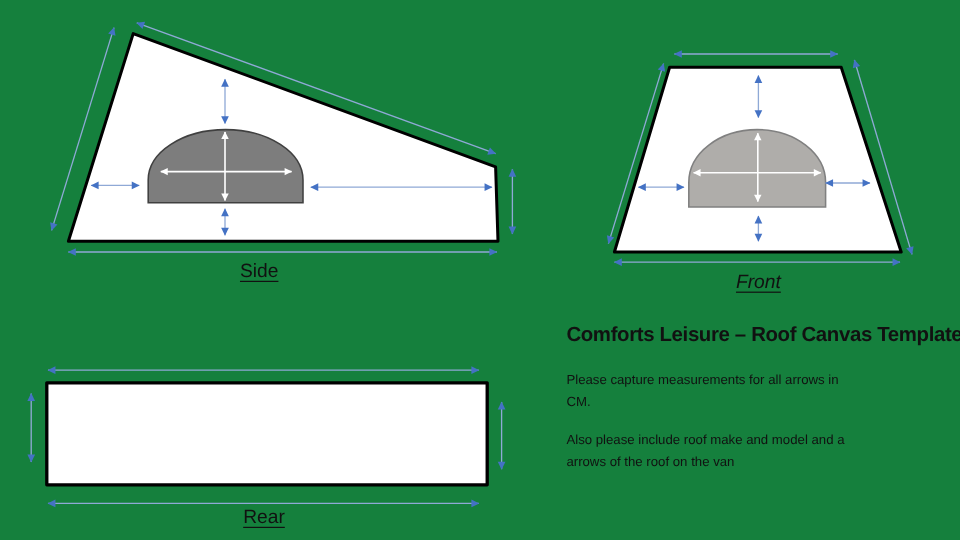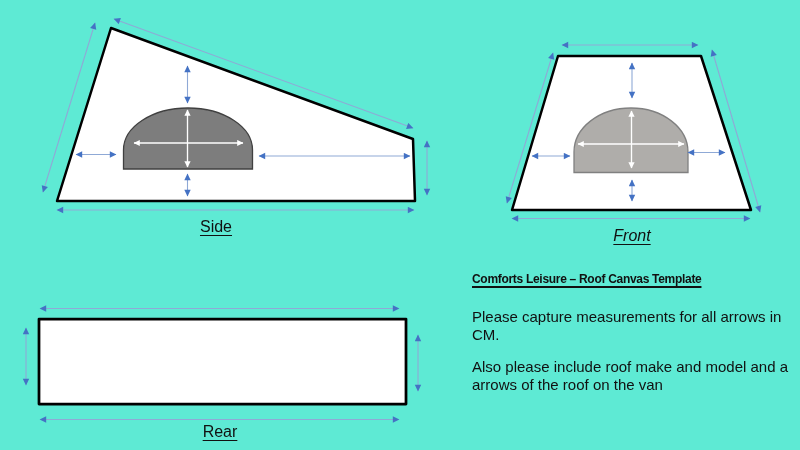--- a/index.html
+++ b/index.html
@@ -1,36 +1,36 @@
 <!DOCTYPE html>
 <html><head>
 <meta charset="utf-8">
 <style>
   html,body{margin:0;padding:0;background:#e8e8e8;}
   .slide{
-    position:relative;width:800px;height:450px;background:#5eead4;overflow:hidden;
+    position:relative;width:800px;height:450px;background:#15803d;overflow:hidden;
     font-family:"Liberation Sans", sans-serif;color:#111;
   }
   .diagram-svg{position:absolute;left:0;top:0;width:800px;height:450px;}
   .view-label{
     position:absolute;transform:translateX(-50%);
     font-size:16px;color:#111;
     text-decoration:underline;text-underline-offset:3px;text-decoration-thickness:1.2px;
     white-space:nowrap;
   }
   .notes{position:absolute;left:472px;top:270px;width:318px;}
   .notes-title{
-    font-size:12px;font-weight:bold;letter-spacing:-0.3px;line-height:18px;
-    text-decoration:underline;text-underline-offset:3px;text-decoration-thickness:1.6px;
+    font-size:17px;font-weight:bold;letter-spacing:-0.3px;line-height:18px;
+    text-underline-offset:3px;text-decoration-thickness:1.6px;
     white-space:nowrap;
   }
   .notes-para{margin:0;}
   .notes-para.first{margin-top:20px;}
   .notes-para.second{margin-top:14px;}
-  .notes-line{font-size:15px;line-height:18px;white-space:nowrap;}
+  .notes-line{font-size:11px;line-height:18px;white-space:nowrap;}
 </style>
 </head>
 <body>
 
 <div class="slide">
 
   <svg class="diagram-svg" viewBox="0 0 800 450" xmlns="http://www.w3.org/2000/svg">
     <defs>
       <marker id="ah" markerUnits="userSpaceOnUse" markerWidth="8" markerHeight="8" refX="6.6" refY="3.5" orient="auto-start-reverse">
         <path id="ah-path" d="M0.4,0.3 L7,3.5 L0.4,6.7 Z" fill="#4472C4"></path>

